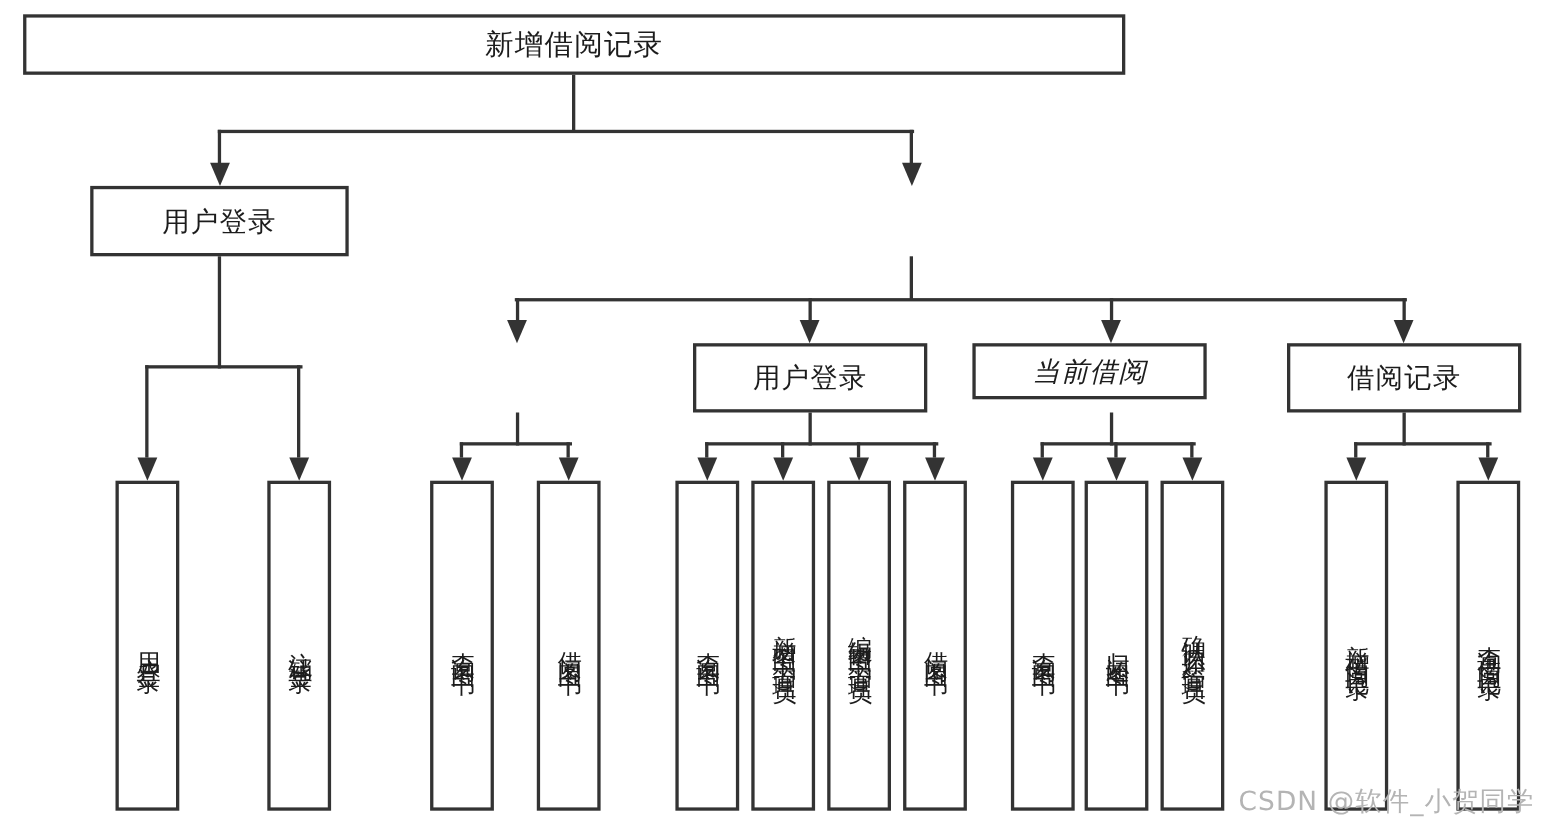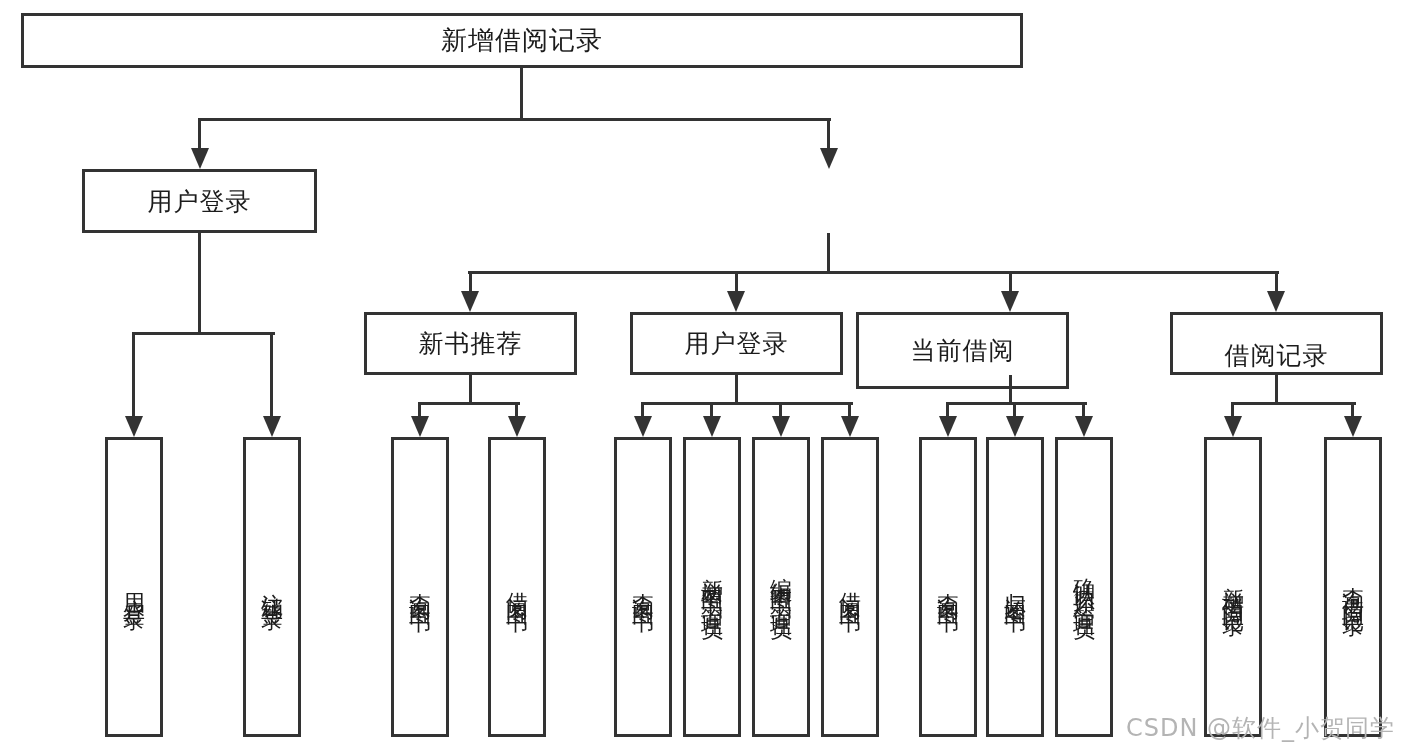--- a/index.html
+++ b/index.html
@@ -61,30 +61,27 @@
   <div class="hl" style="left:468px;top:271px;width:811px;"></div>
   <div class="vl" style="left:469px;top:271px;height:20px;"></div>
   <div class="arr" style="left:461px;top:291px;"></div>
   <div class="vl" style="left:735px;top:271px;height:20px;"></div>
   <div class="arr" style="left:727px;top:291px;"></div>
   <div class="vl" style="left:1009px;top:271px;height:20px;"></div>
   <div class="arr" style="left:1001px;top:291px;"></div>
   <div class="vl" style="left:1275px;top:271px;height:20px;"></div>
   <div class="arr" style="left:1267px;top:291px;"></div>
 
-  <div class="box hbox" style="left:364px;top:312px;width:213px;height:63px;">
-    <span>新书推荐</span>
-  </div>
   <div class="box hbox" style="left:630px;top:312px;width:213px;height:63px;">
     <span>用户登录</span>
   </div>
-  <div class="box hbox" style="left:856px;top:312px;width:213px;height:77px;">
+  <div class="box hbox" style="left:884px;top:312px;width:213px;height:51px;font-style:italic;">
     <span>当前借阅</span>
   </div>
-  <div class="box hbox" style="left:1170px;top:312px;width:213px;height:63px;align-items:flex-end;">
+  <div class="box hbox" style="left:1170px;top:312px;width:213px;height:63px;">
     <span>借阅记录</span>
   </div>
 
   <div class="vl" style="left:469px;top:375px;height:30px;"></div>
   <div class="hl" style="left:418px;top:402px;width:102px;"></div>
   <div class="vl" style="left:418px;top:402px;height:14px;"></div>
   <div class="arr" style="left:411px;top:416px;"></div>
   <div class="vl" style="left:515px;top:402px;height:14px;"></div>
   <div class="arr" style="left:508px;top:416px;"></div>
 

